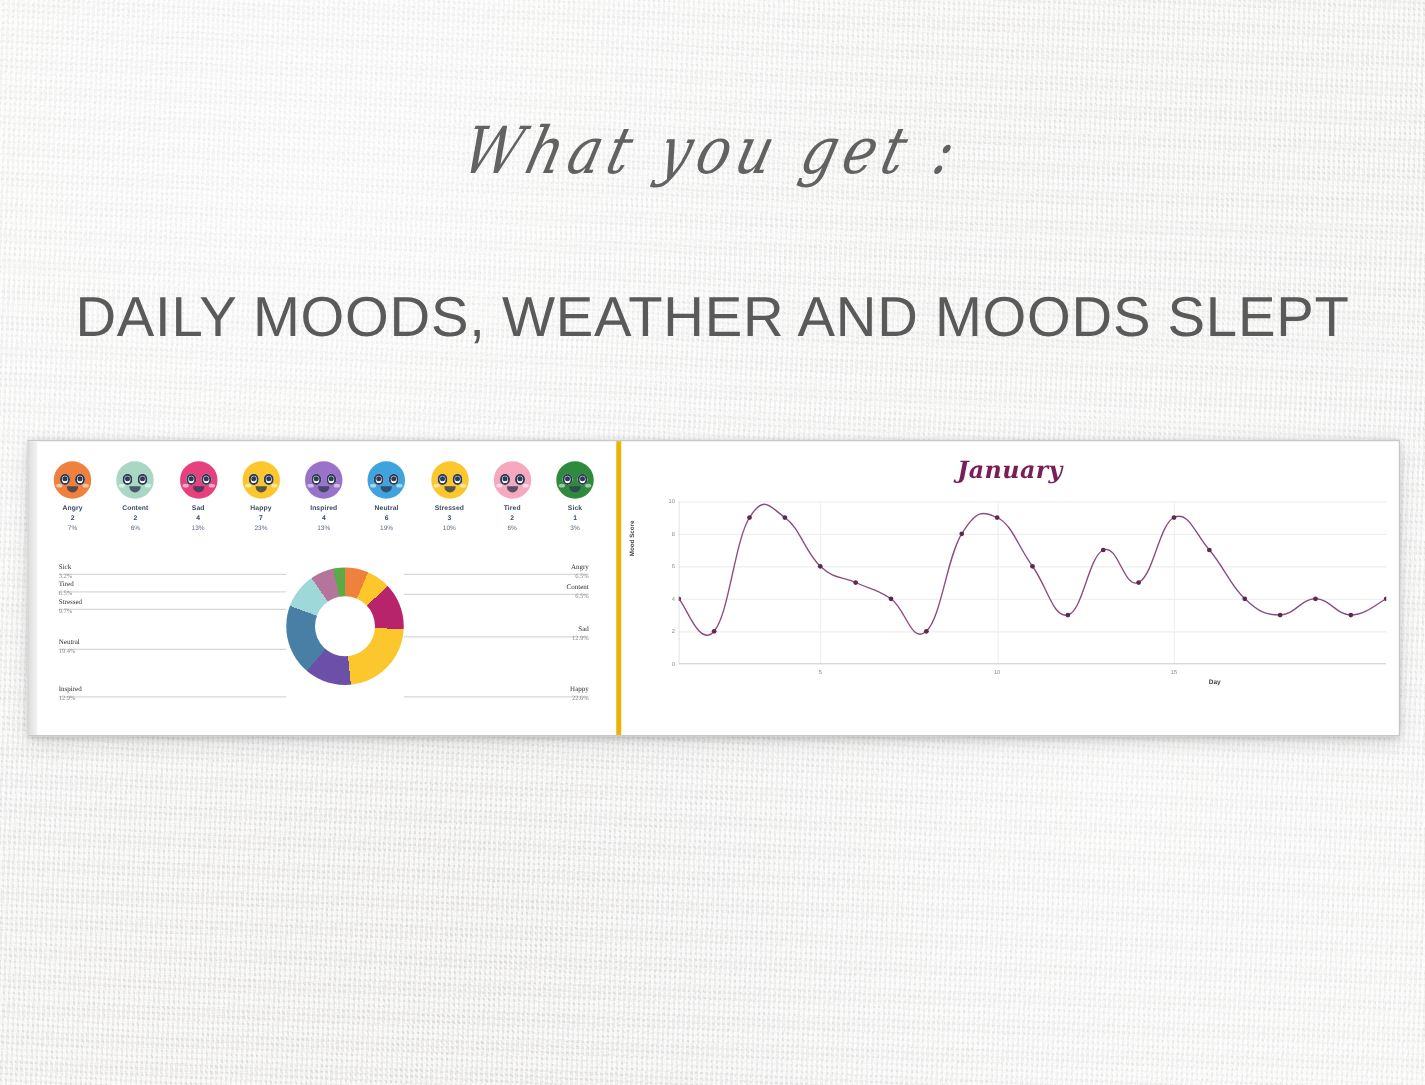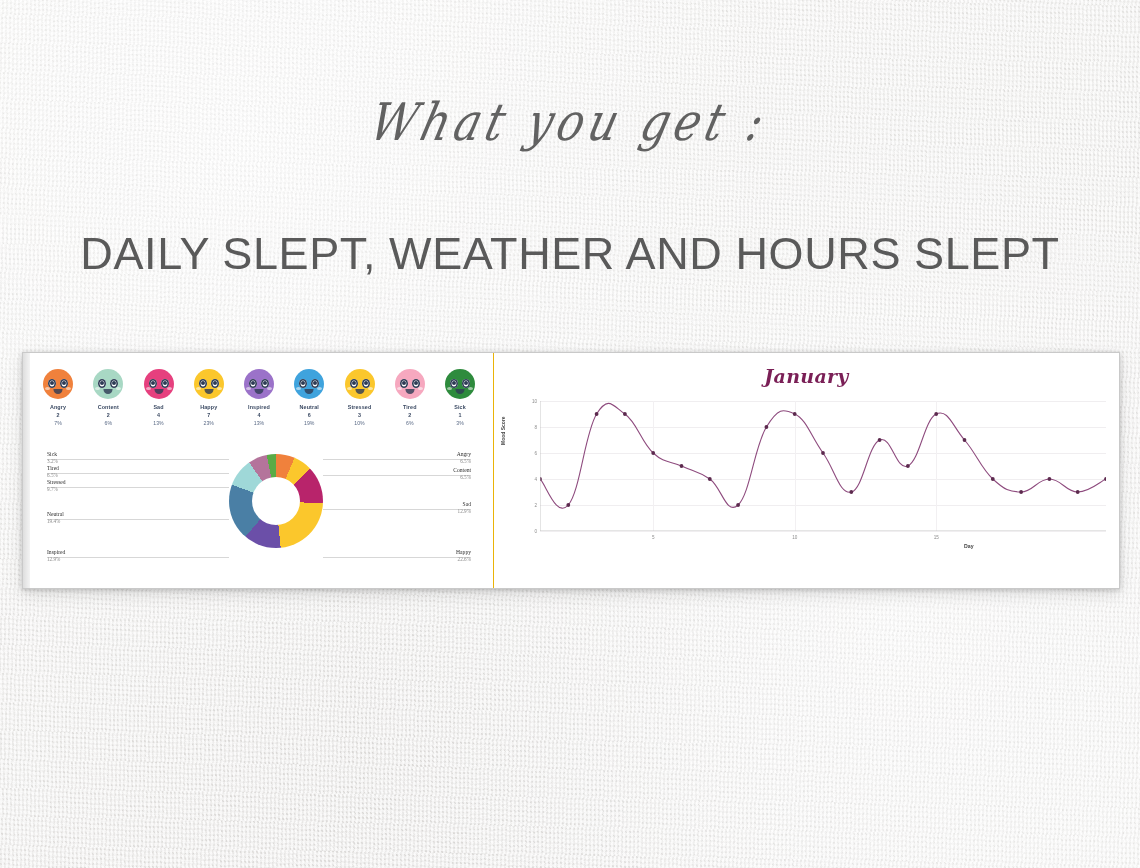--- a/index.html
+++ b/index.html
@@ -53,21 +53,21 @@
     border:1px solid #c9c9c9;
     box-shadow:0 1px 5px rgba(0,0,0,.20), 0 6px 16px rgba(0,0,0,.10);
     display:flex;
   }
   #panel:before{ 
     content:"";position:absolute;left:0;top:0;bottom:0;width:7px;
     background:linear-gradient(90deg,#dedede,#f4f4f4);
   }
   .panel-half{position:relative;height:100%;}
   #left-half{width:470px;padding-left:9px;box-sizing:border-box;}
-  #right-half{flex:1;border-left:1px solid #eab308;}
+  #right-half{flex:1;border-left:4px solid #eab308;}
 
   
   #mood-strip{
     position:absolute;left:12px;top:16px;width:448px;
     display:flex;justify-content:space-between;
   }
   .mood-cell{width:46px;text-align:center;}
   .face{
     width:30px;height:30px;border-radius:50%;margin:0 auto 4px;
     position:relative;overflow:hidden;
@@ -129,21 +129,21 @@
     position:absolute;left:470px;top:190px;font-size:5.2px;font-weight:700;color:#444;
   }
 </style>
 </head>
 <body>
 
 <div id="paper"></div>
 <div id="grain"></div>
 
 <div id="script-title">What you get :</div>
-<div id="main-title">DAILY SLEPT, WEATHER AND HOURS SLEPT</div>
+<div id="main-title">DAILY MOODS, WEATHER AND MOODS SLEPT</div>
 
 <div id="panel">
 
   <div class="panel-half" id="left-half">
     <div id="mood-strip">
         <div class="mood-cell">
           <div class="face" style="background:#f0813c">
             <span class="eye l"></span>
             <span class="eye r"></span>
             <span class="pupil l"></span>

